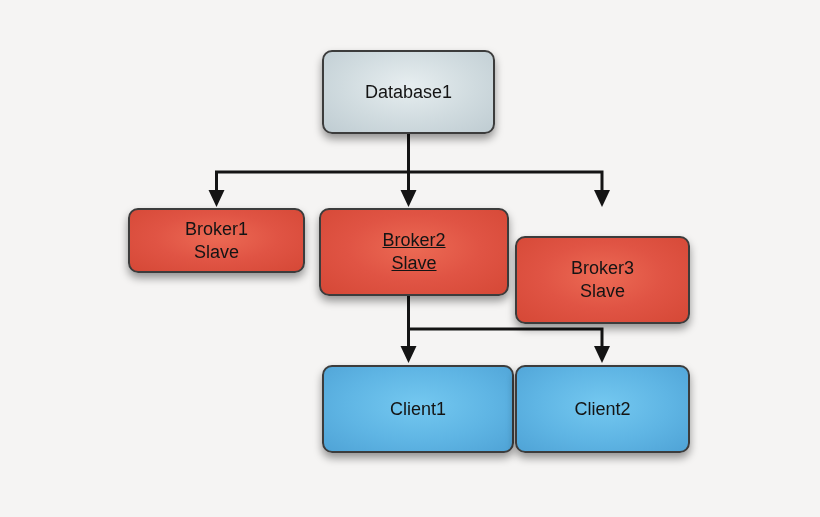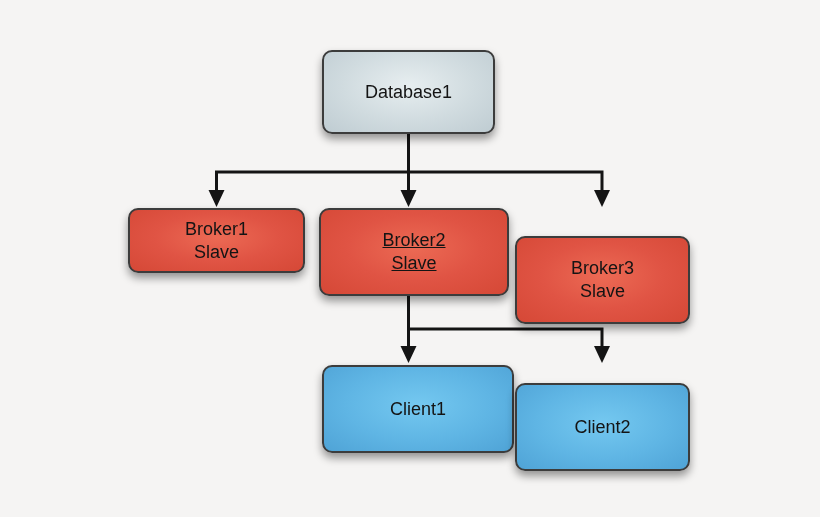--- a/index.html
+++ b/index.html
@@ -47,21 +47,21 @@
   }
   .node-client {
     background: radial-gradient(ellipse at 50% 45%, #74c8f0 0%, #5fb5e4 55%, #4fa3d6 100%);
   }
 
   #n-database1 { left: 322px; top: 50px;  width: 173px; height: 84px; }
   #n-broker1   { left: 128px; top: 208px; width: 177px; height: 65px; }
   #n-broker2   { left: 319px; top: 208px; width: 190px; height: 88px; text-decoration: underline; }
   #n-broker3   { left: 515px; top: 208px; width: 175px; height: 88px; margin-top: 28px; }
   #n-client1   { left: 322px; top: 365px; width: 192px; height: 88px; }
-  #n-client2   { left: 515px; top: 383px; width: 175px; height: 88px; }
+  #n-client2   { left: 515px; top: 365px; width: 175px; height: 88px; }
 
   .connector {
     stroke: #141414;
     stroke-width: 3;
     fill: none;
     stroke-linejoin: miter;
   }
   .arrowhead {
     fill: #141414;
     stroke: none;

